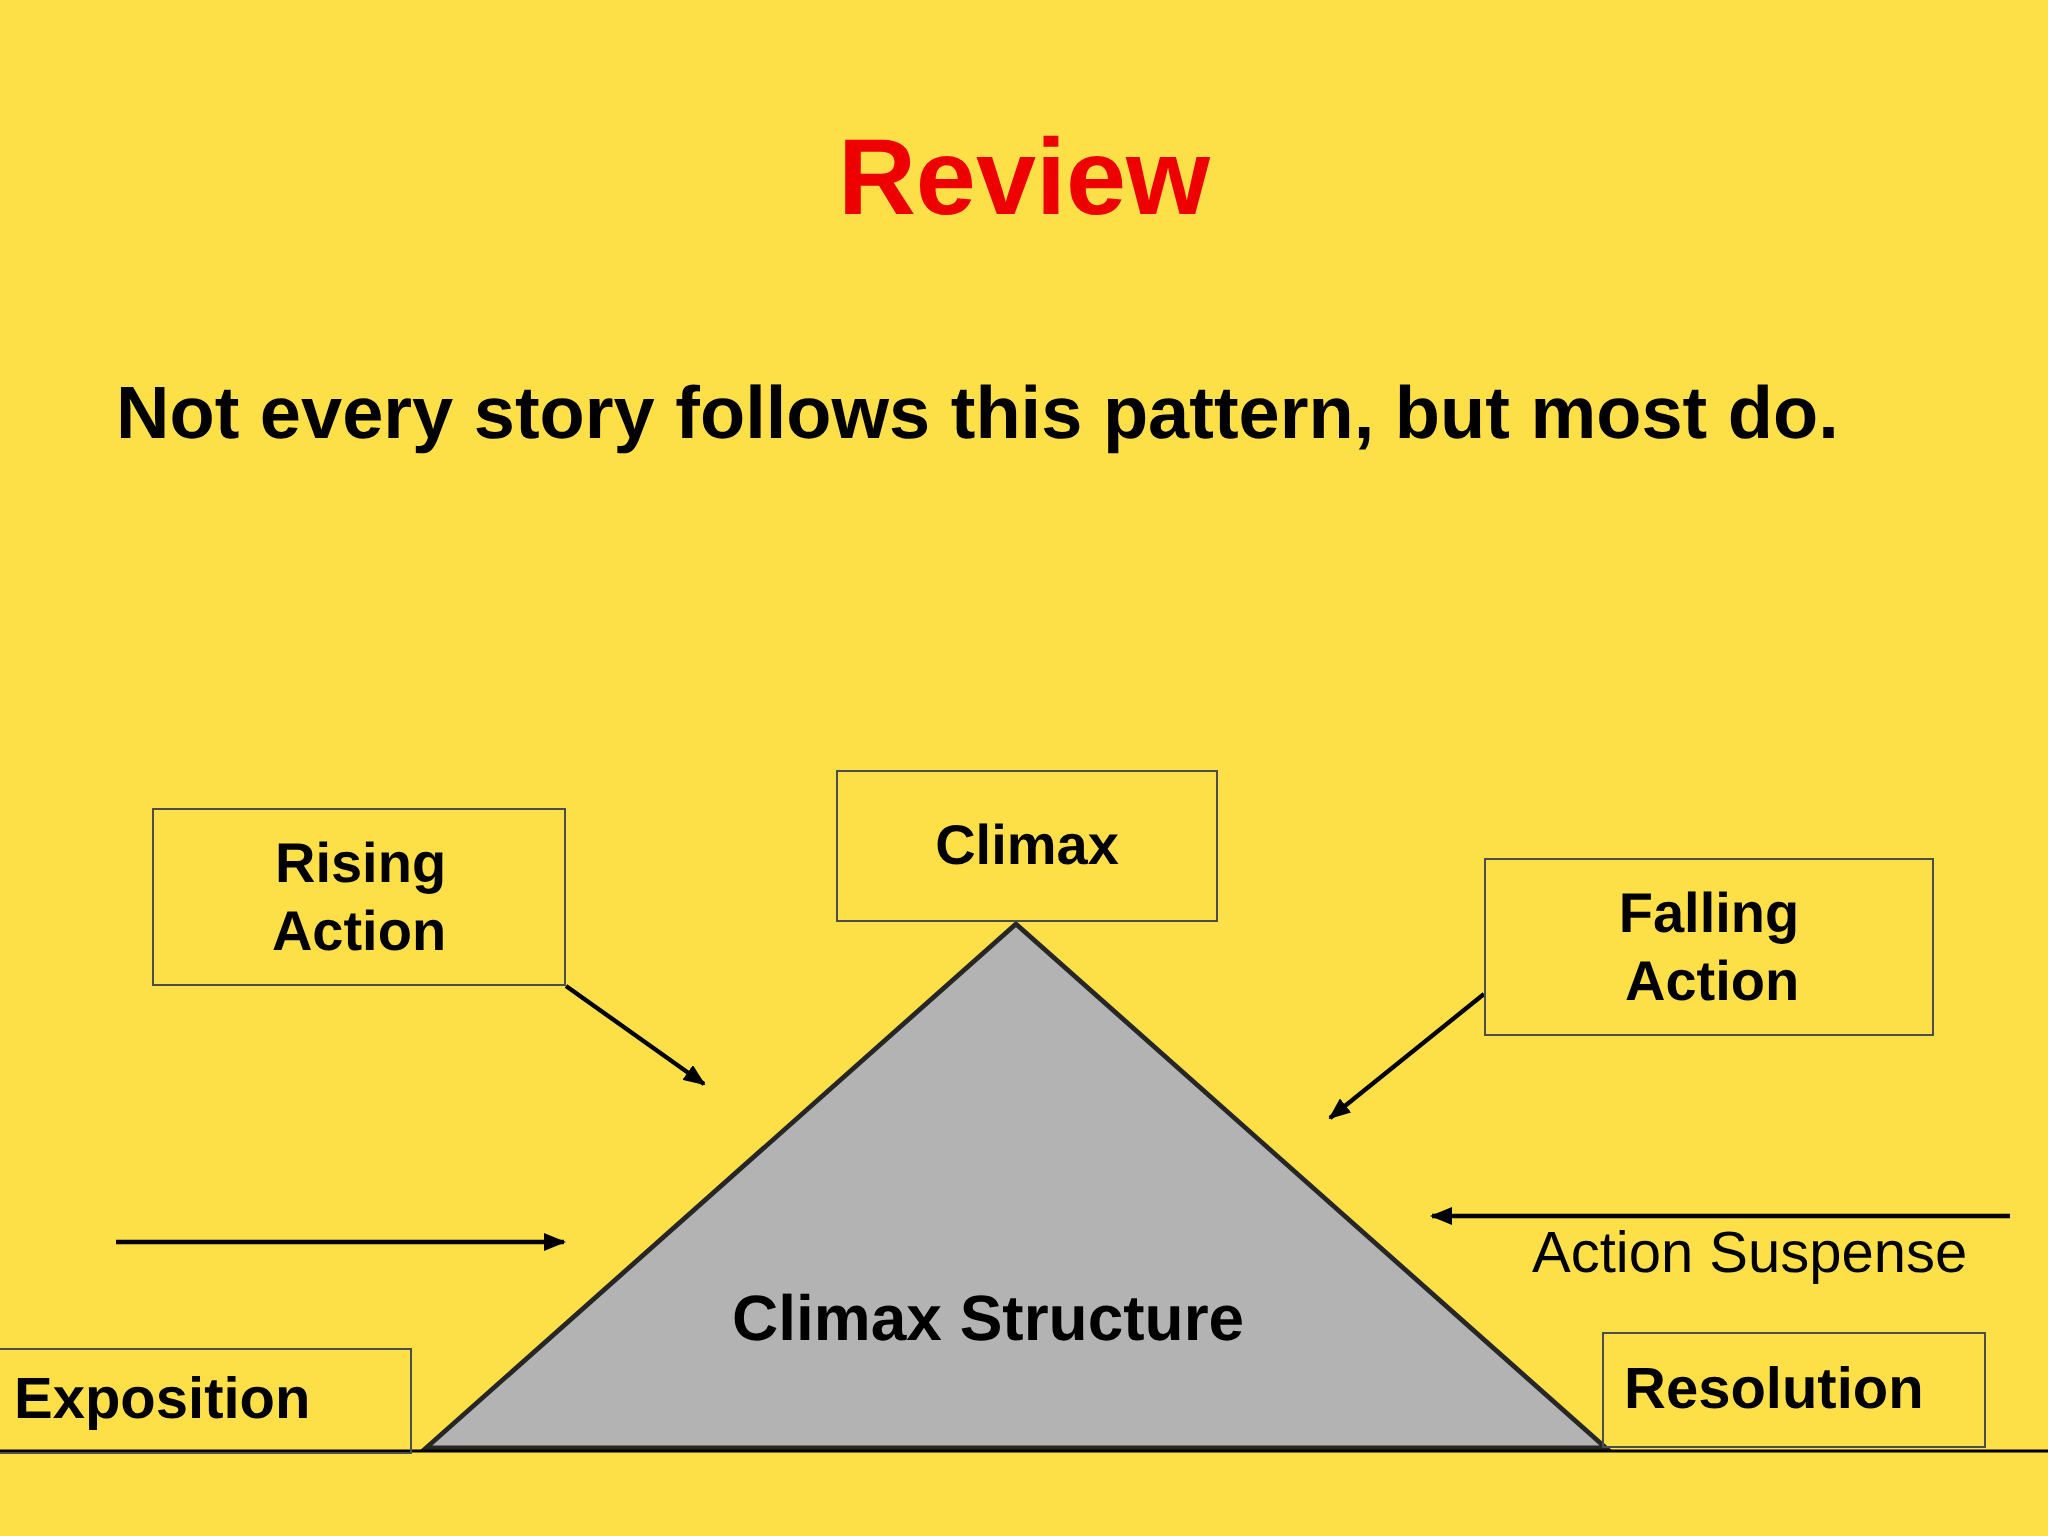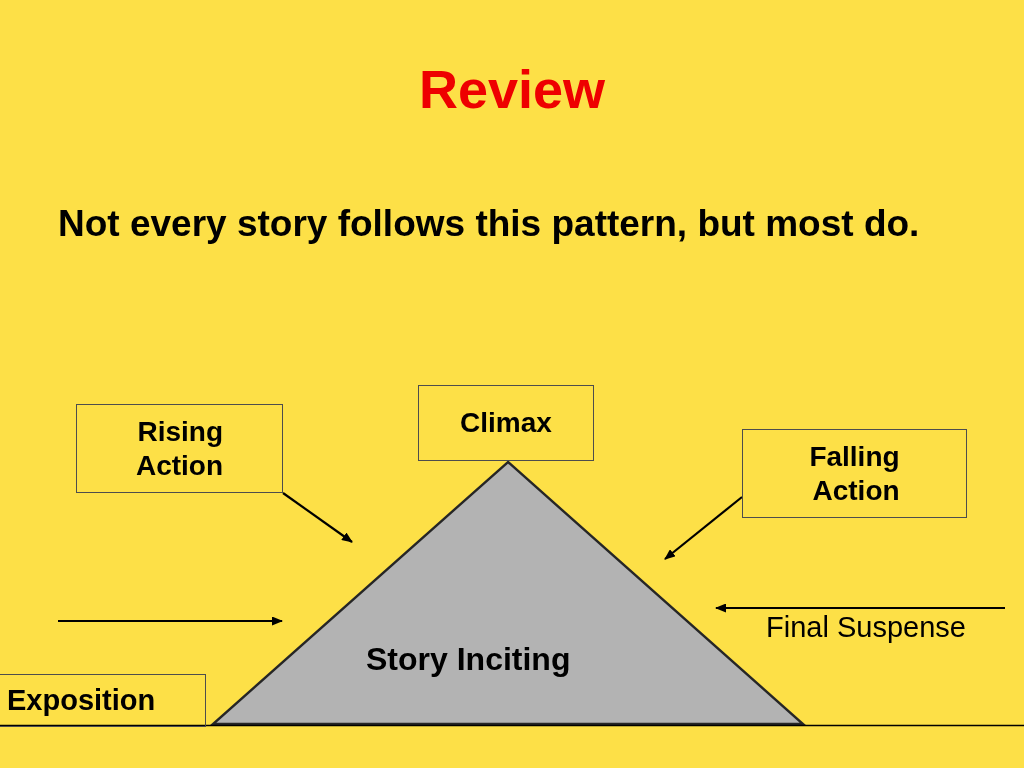--- a/index.html
+++ b/index.html
@@ -41,21 +41,20 @@
   
   .subtitle {
     position: absolute;
     left: 58px;
     top: 182px;
     width: 890px;
     font-size: 37px;
     font-weight: bold;
     line-height: 1.33;
     color: #000000;
-    margin-top: 17px;
   }
 
   
   #diagram {
     position: absolute;
     left: 0;
     top: 0;
     width: 1024px;
     height: 768px;
   }
@@ -80,21 +79,21 @@
     color: #000000;
   }
 
   .box-rising {
     left: 76px;  top: 404px;
     width: 207px; height: 89px;
     font-size: 28px;
   }
   .box-climax {
     left: 418px; top: 385px;
-    width: 176px; height: 76px;
+    width: 191px; height: 76px;
     font-size: 28px;
   }
   .box-falling {
     left: 742px; top: 429px;
     width: 225px; height: 89px;
     font-size: 28px;
   }
   .box-exposition {
     left: -6px;  top: 674px;
     width: 212px; height: 53px;
@@ -183,22 +182,25 @@
       <div>
         <div>Falling</div>
         <div>Action</div>
       </div>
     </div>
 
     <div class="box box-exposition">
       <span>Exposition</span>
     </div>
 
+    <div class="box box-resolution">
+      <span>Resolution</span>
+    </div>
 
 
     <div class="plain-label label-suspense">
-      <div>Final Suspense</div>
-    </div>
-
-    <div class="label-story-structure">Story Inciting</div>
+      <div>Action Suspense</div>
+    </div>
+
+    <div class="label-story-structure">Climax Structure</div>
 
   </div>
 </div>
 
 </body></html>

